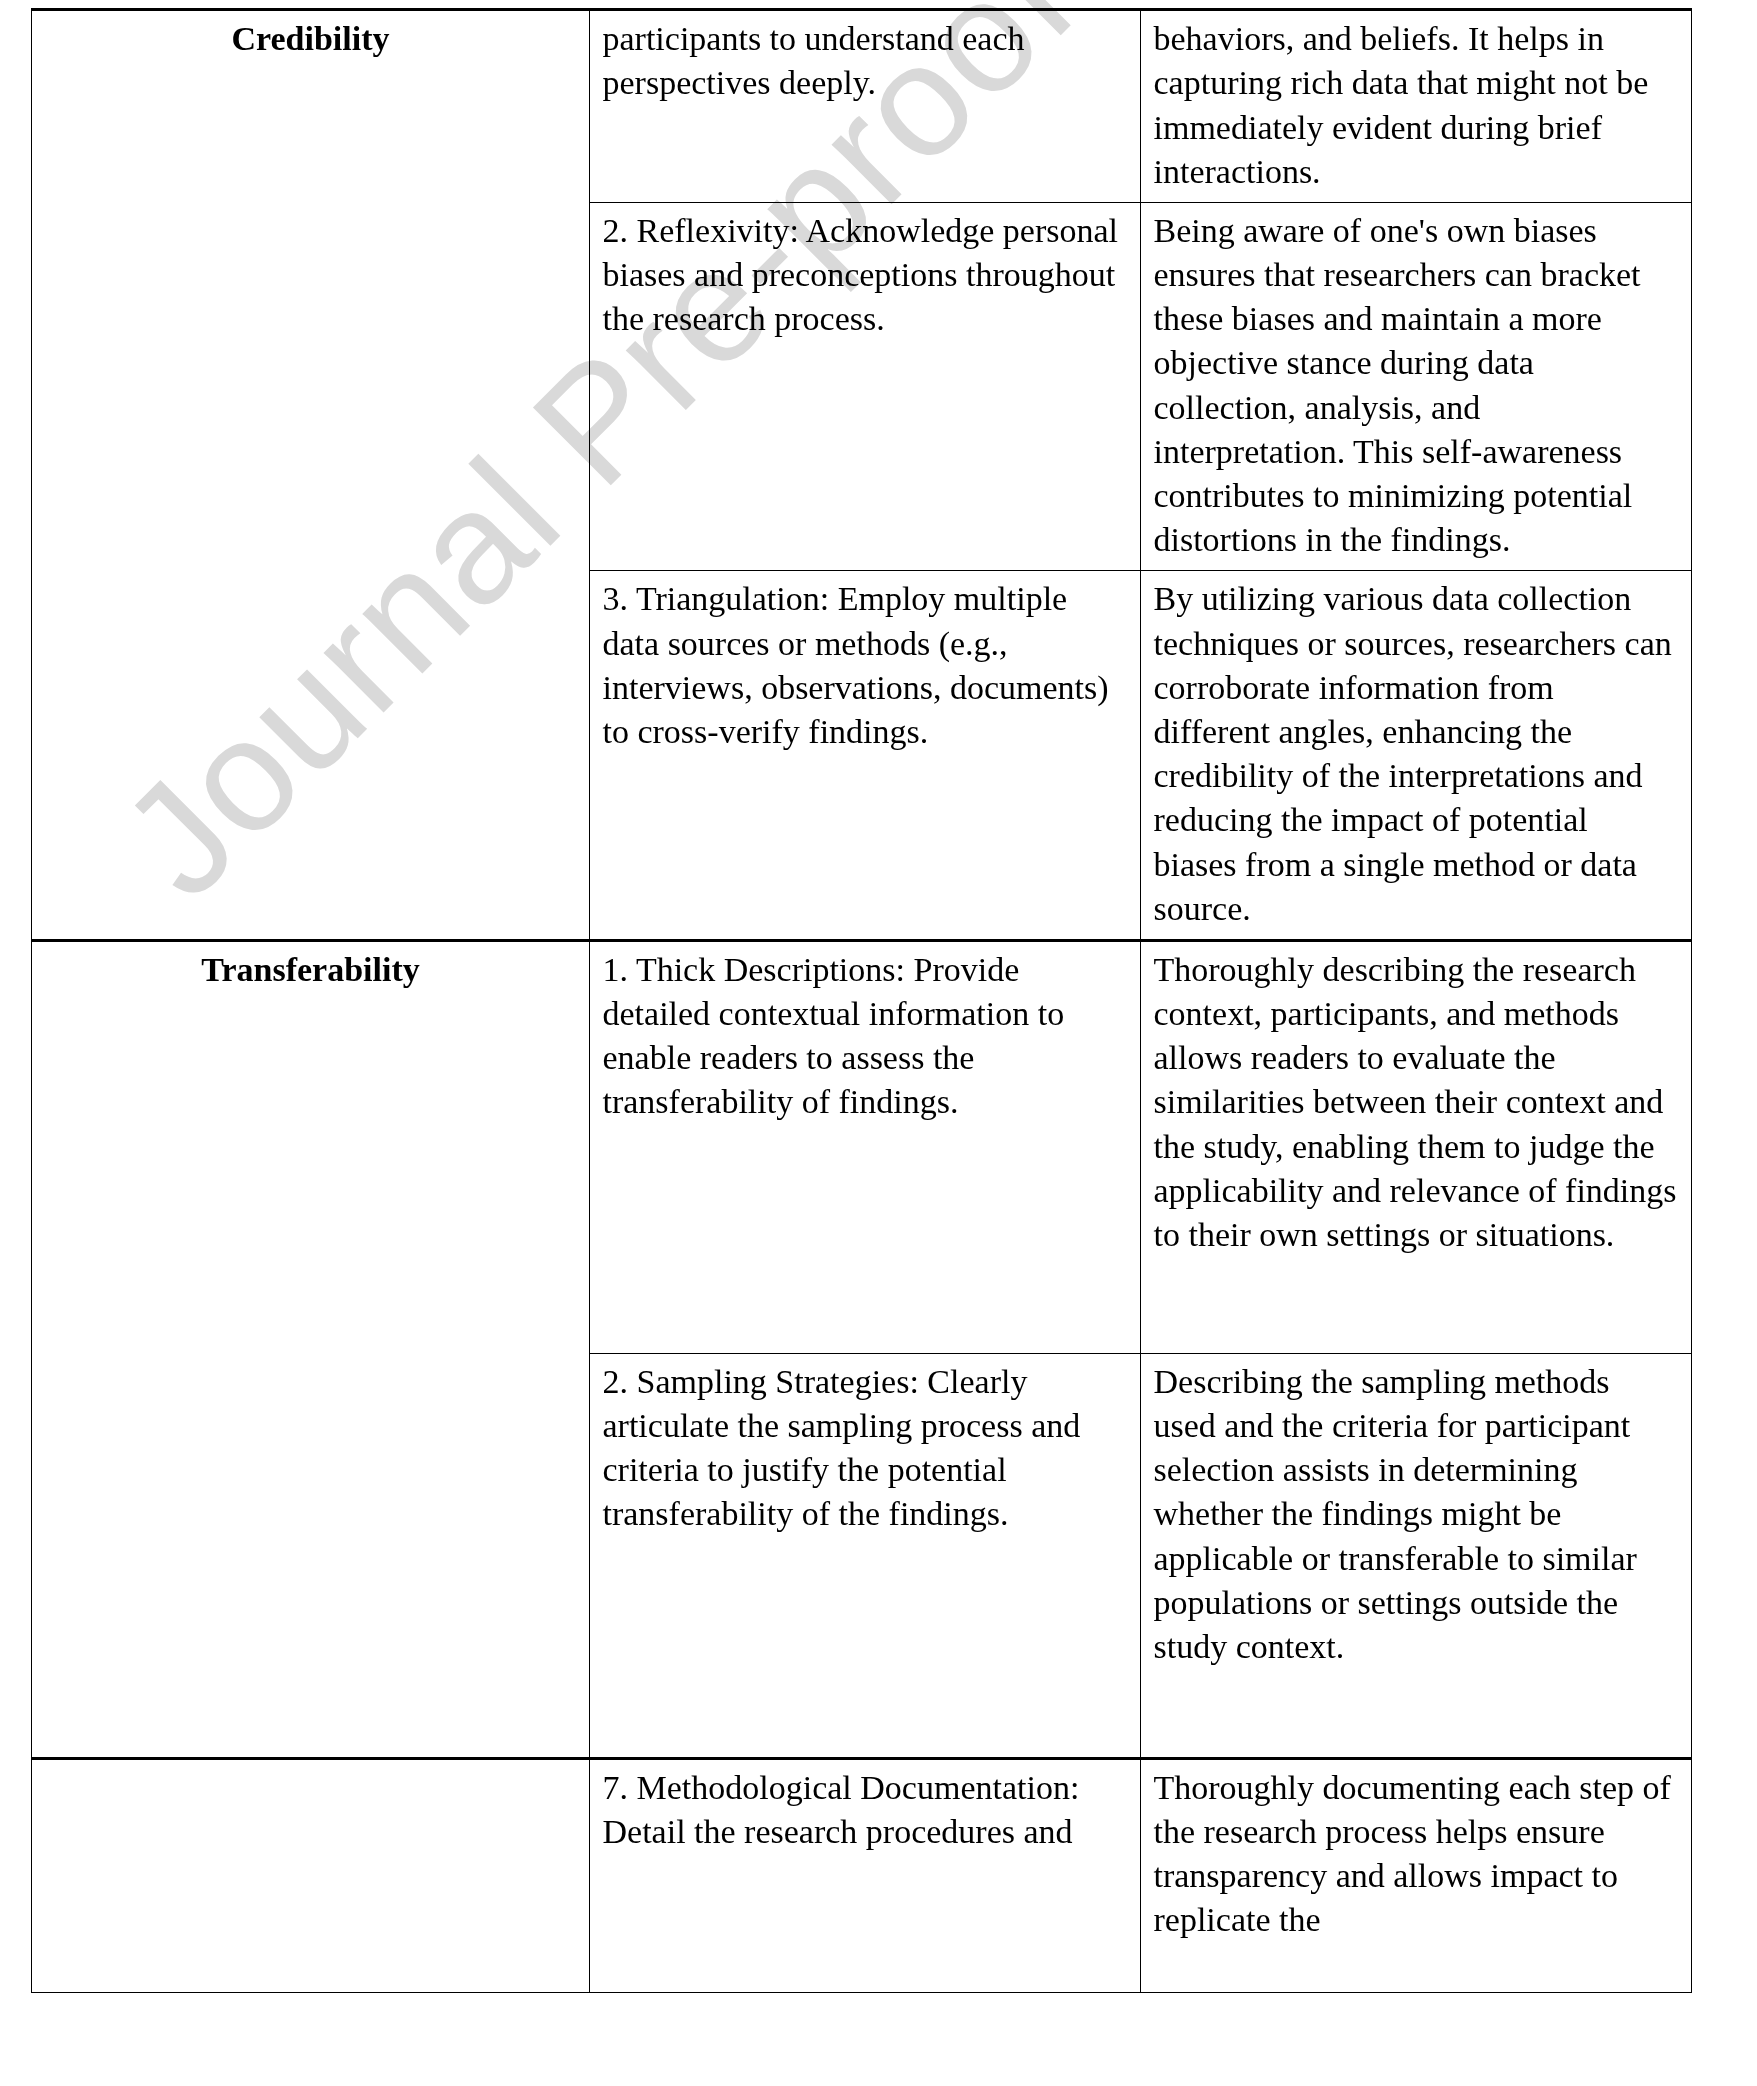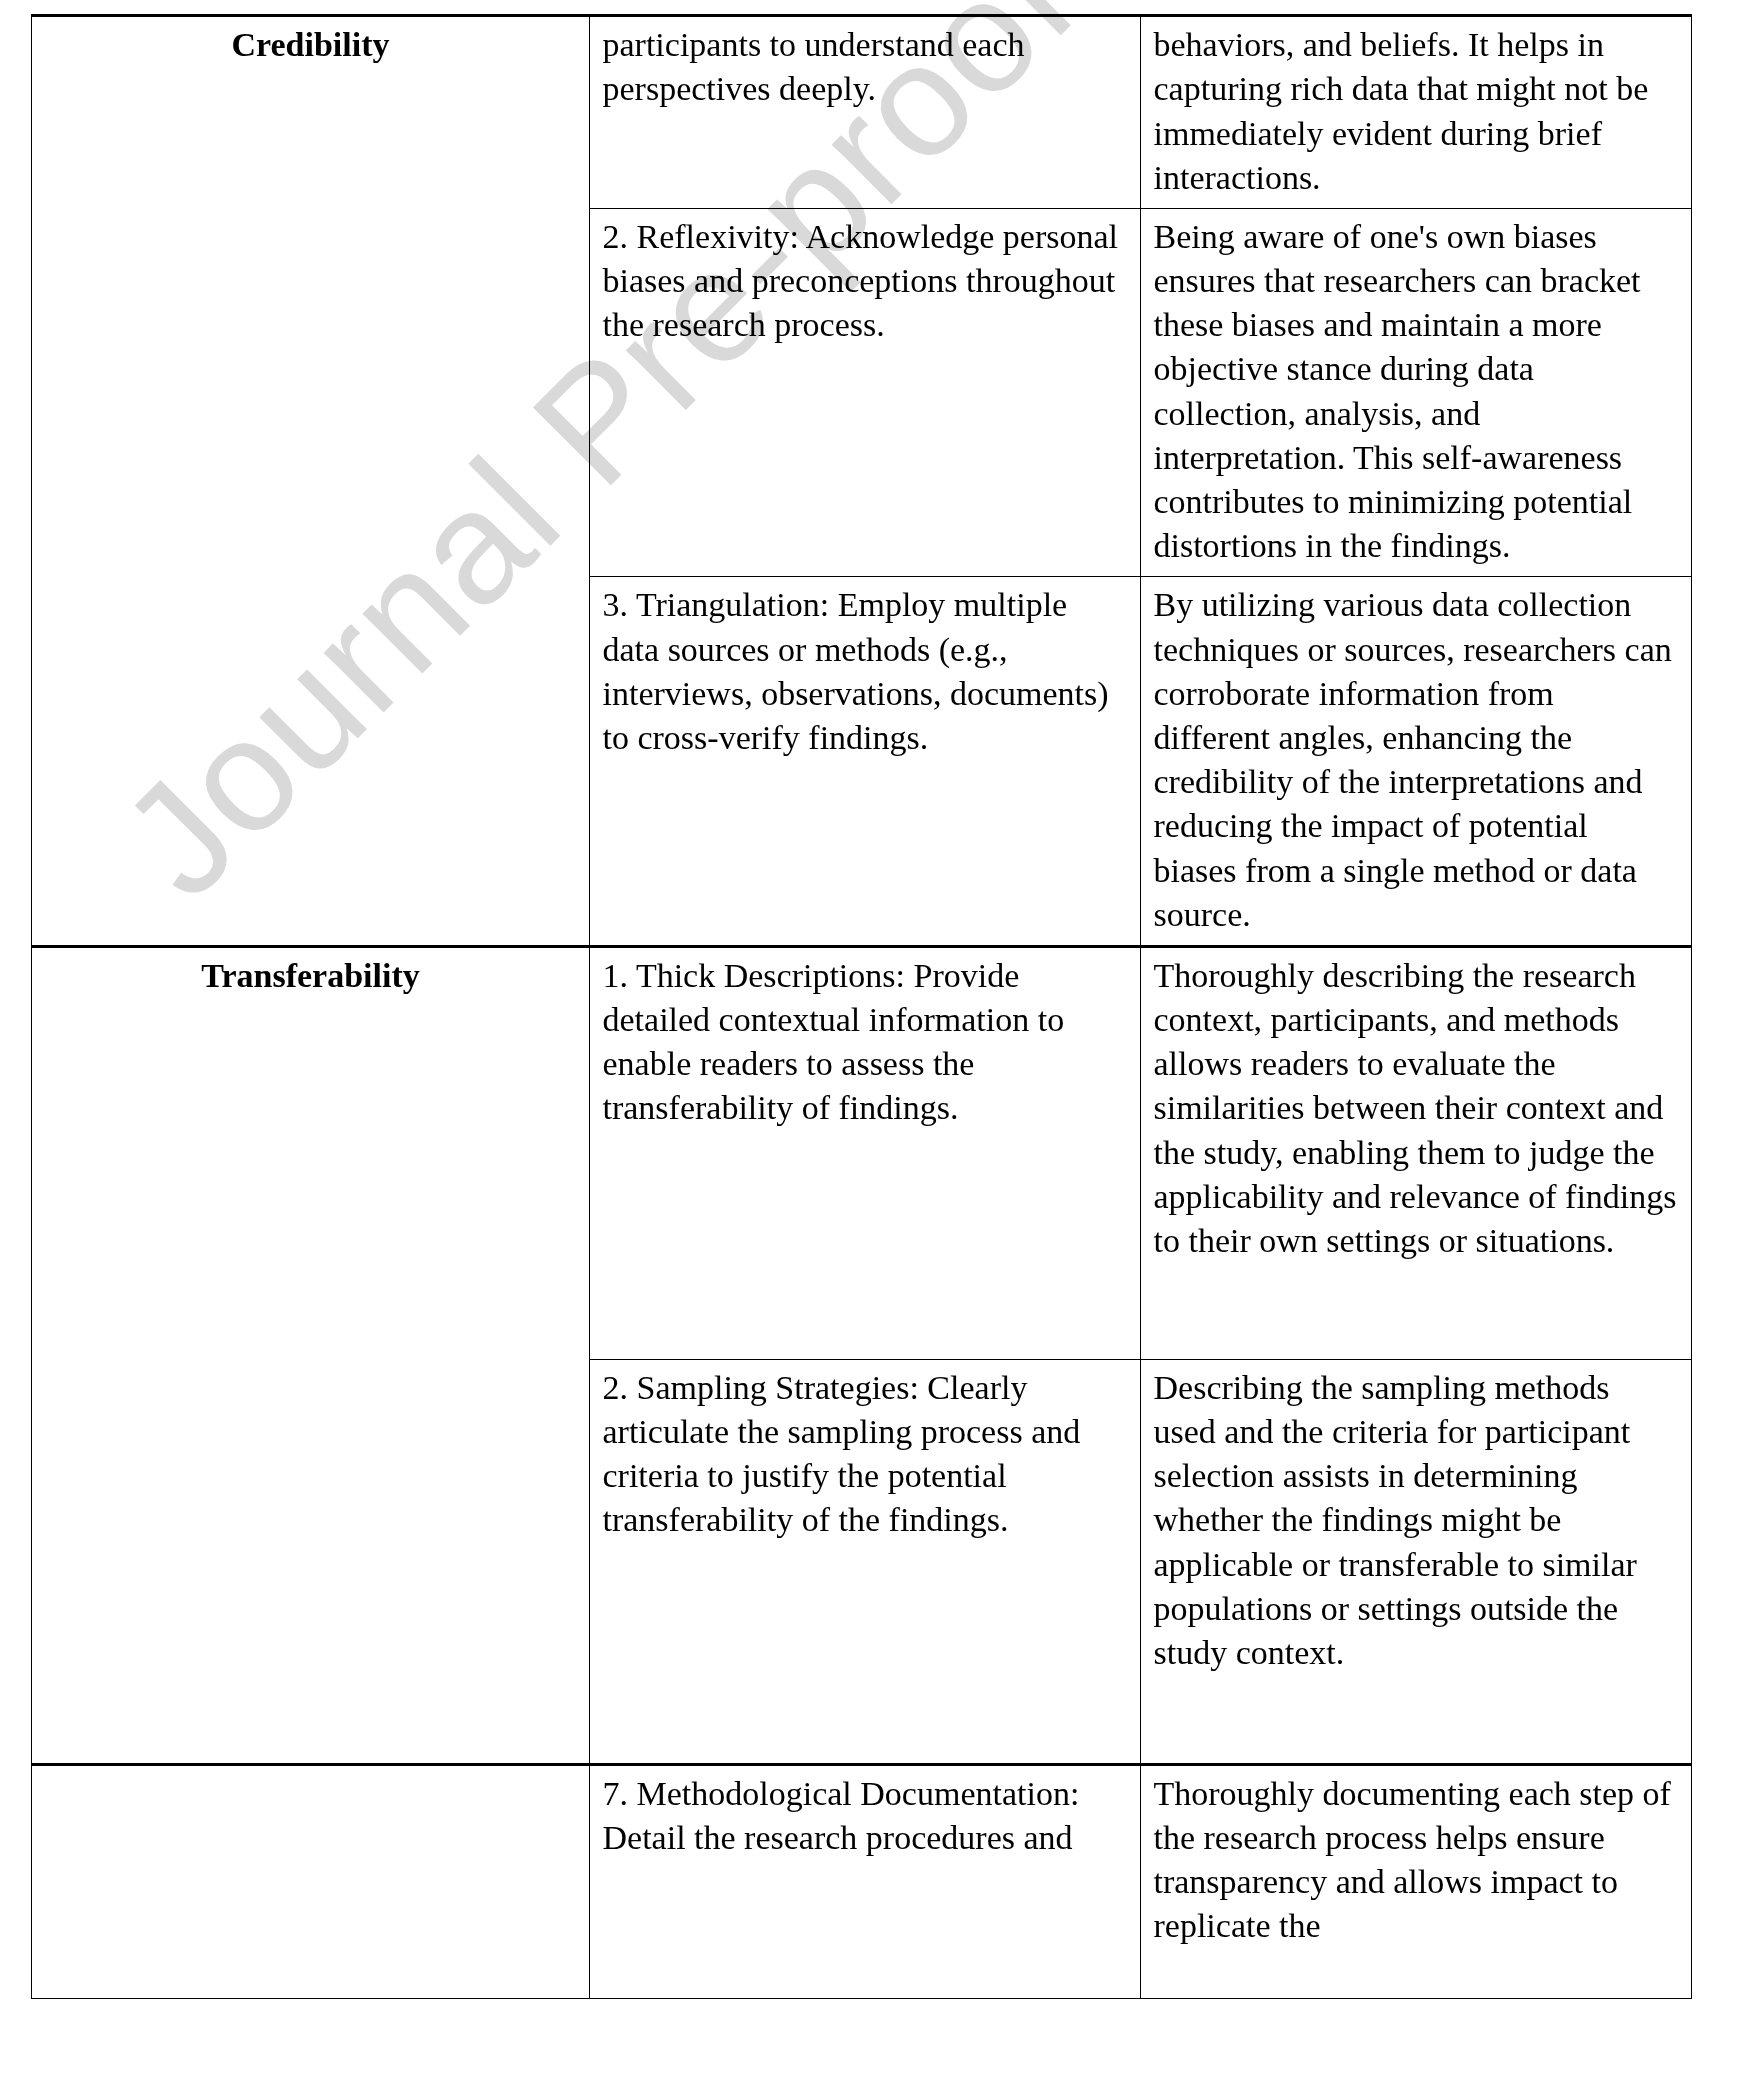--- a/index.html
+++ b/index.html
@@ -39,21 +39,21 @@
     letter-spacing: 1.6px;
     color: #d9d9d9;
     white-space: nowrap;
     user-select: none;
   }
 
   
   #table-wrap {
     position: absolute;
     left: 31px;
-    top: 14px;
+    top: 8px;
     width: 1603px;
     z-index: 10;
   }
   table.doc-table {
     border-collapse: collapse;
     table-layout: fixed;
     width: 1659px;
     background: transparent;
   }
   table.doc-table td {

